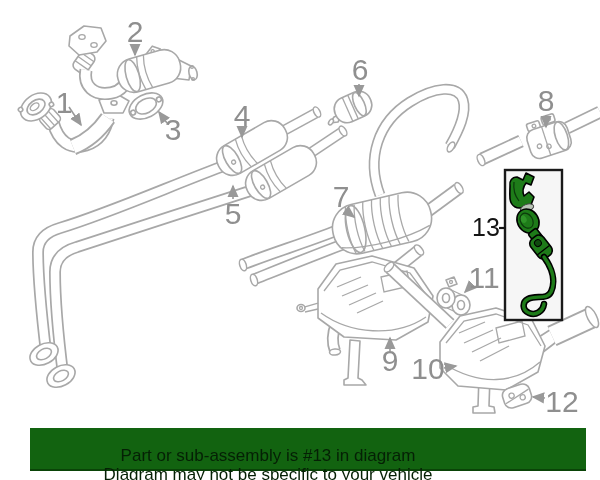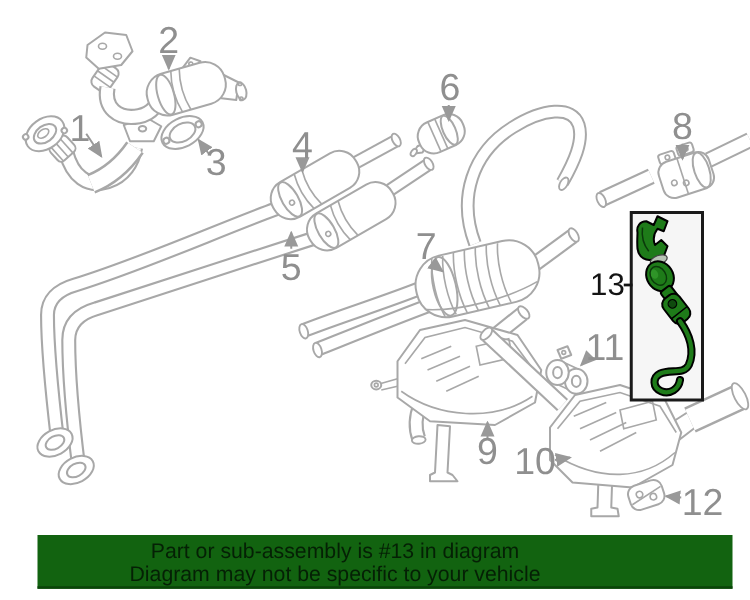--- a/index.html
+++ b/index.html
@@ -11,21 +11,21 @@
   .t-o{fill:none;stroke:#a8a8a8;}
   .t-i{fill:none;stroke:#ffffff;}
   .cap{fill:#ffffff;stroke:#a8a8a8;stroke-width:1.5;}
   .callout{font-family:"Liberation Sans",sans-serif;font-size:30px;fill:#8f8f8f;text-anchor:middle;}
   .callout13{font-family:"Liberation Sans",sans-serif;font-size:25px;fill:#141414;text-anchor:middle;}
   .arrow{stroke:#999999;stroke-width:1.6;fill:none;}
   .gp{fill:#1e7b19;stroke:#000000;stroke-width:1.6;stroke-linejoin:round;}
   .gp-in{fill:none;stroke:#0b3a0b;stroke-width:1.2;}
   .banner{position:absolute;left:30px;top:428px;width:556px;height:43px;background:#126310;
           border-bottom:2px solid #0a4408;box-sizing:border-box;text-align:center;
-          padding-top:3px;padding-right:80px;}
+          padding-top:18px;padding-right:80px;}
   .banner-line{font-size:17px;line-height:19px;color:#052005;white-space:nowrap;}
 </style>
 </head>
 <body>
 
 <div id="stage">
 <svg width="600" height="480" viewBox="0 0 600 480">
   <defs>
     <marker id="ah" viewBox="0 0 8 8" markerWidth="8" markerHeight="8" refX="7" refY="4" orient="auto">
       <path d="M0,0.5 L8,4 L0,7.5 Z" fill="#999999"></path>

